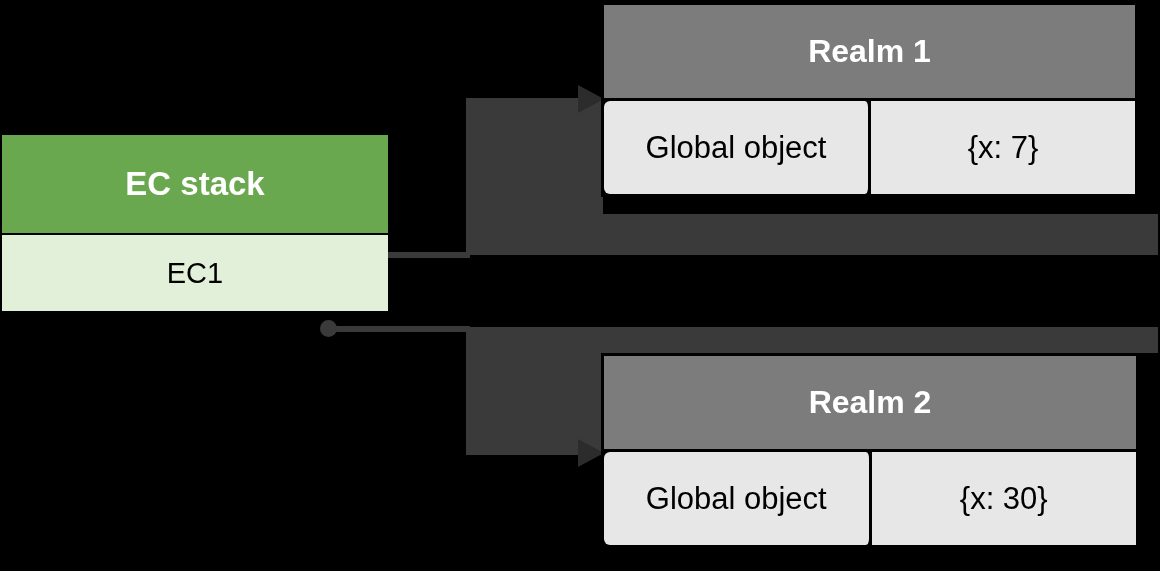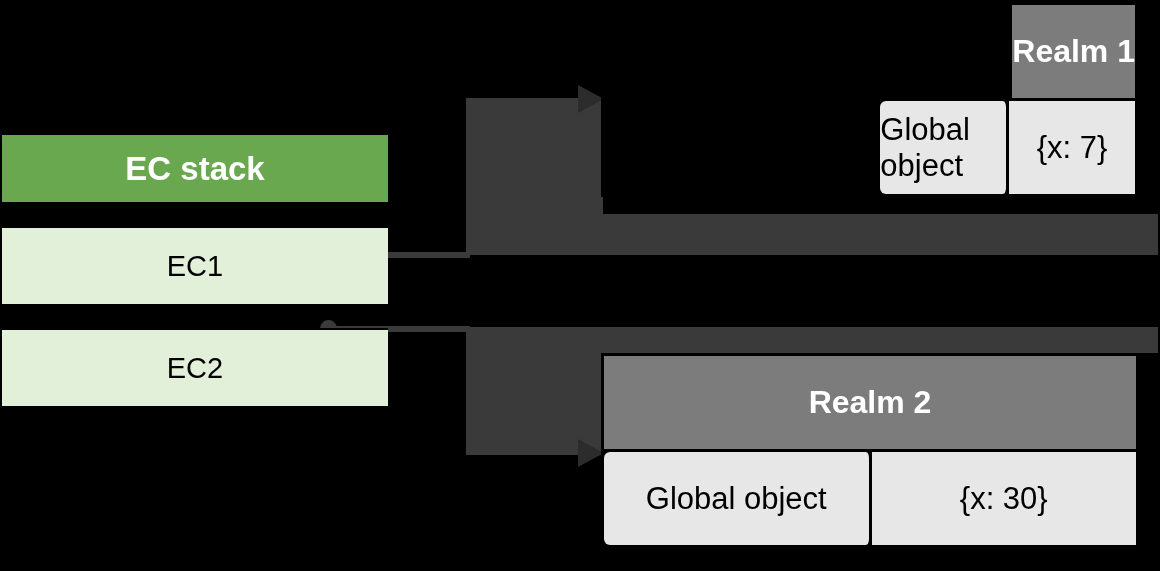--- a/index.html
+++ b/index.html
@@ -21,39 +21,38 @@
     height: 571px;
     background: var(--bg);
     overflow: hidden;
     font-family: "Liberation Sans", sans-serif;
   }
   .abs { position: absolute; }
 
   
   .ec-table { left: 2px; top: 135px; width: 386px; z-index: 3; }
   .ec-header {
-    height: 67px; background: var(--stack-header);
+    height: 98px; background: var(--stack-header);
     color: var(--text-light); font-weight: bold; font-size: 33px;
     display: flex; align-items: center; justify-content: center;
   }
   .ec-row {
     height: 76px; background: var(--stack-row);
     color: var(--text-dark); font-size: 29px;
     display: flex; align-items: center; justify-content: center;
     border-top: 2px solid var(--border);
-    margin-top: 24px;
   }
 
   
   .realm {
     width: 537px; height: 195px; box-sizing: border-box;
     border: 3px solid var(--border);
     display: flex; flex-direction: column; z-index: 3;
   }
-  .realm1 { left: 601px; top: 2px; align-items: flex-end; }
+  .realm1 { left: 601px; top: 2px; }
   .realm2 { left: 601px; top: 353px; width: 538px; }
   .realm-header {
     flex: 0 0 93px; background: var(--realm-header);
     color: var(--text-light); font-weight: bold; font-size: 32px;
     display: flex; align-items: center; justify-content: center;
     border-bottom: 3px solid var(--border);
   }
   .realm-row { flex: 1; display: flex; }
   .realm-cell {
     flex: 1; background: var(--realm-cell);
@@ -97,21 +96,20 @@
 
   <div class="abs dot dot2"></div>
   <div class="abs hline line2"></div>
   <div class="abs elbow elbow2"></div>
   <div class="abs band band2"></div>
   <div class="abs arrowhead ah2"></div>
 
   <div class="abs ec-table">
     <div class="ec-header">EC stack</div>
     <div class="ec-row">EC1</div>
-    <div class="ec-row">EC2</div>
   </div>
 
   <div class="abs realm realm1">
     <div class="realm-header">Realm 1</div>
     <div class="realm-row">
       <div class="realm-cell first">Global object</div>
       <div class="realm-cell">{x: 7}</div>
     </div>
   </div>
 

